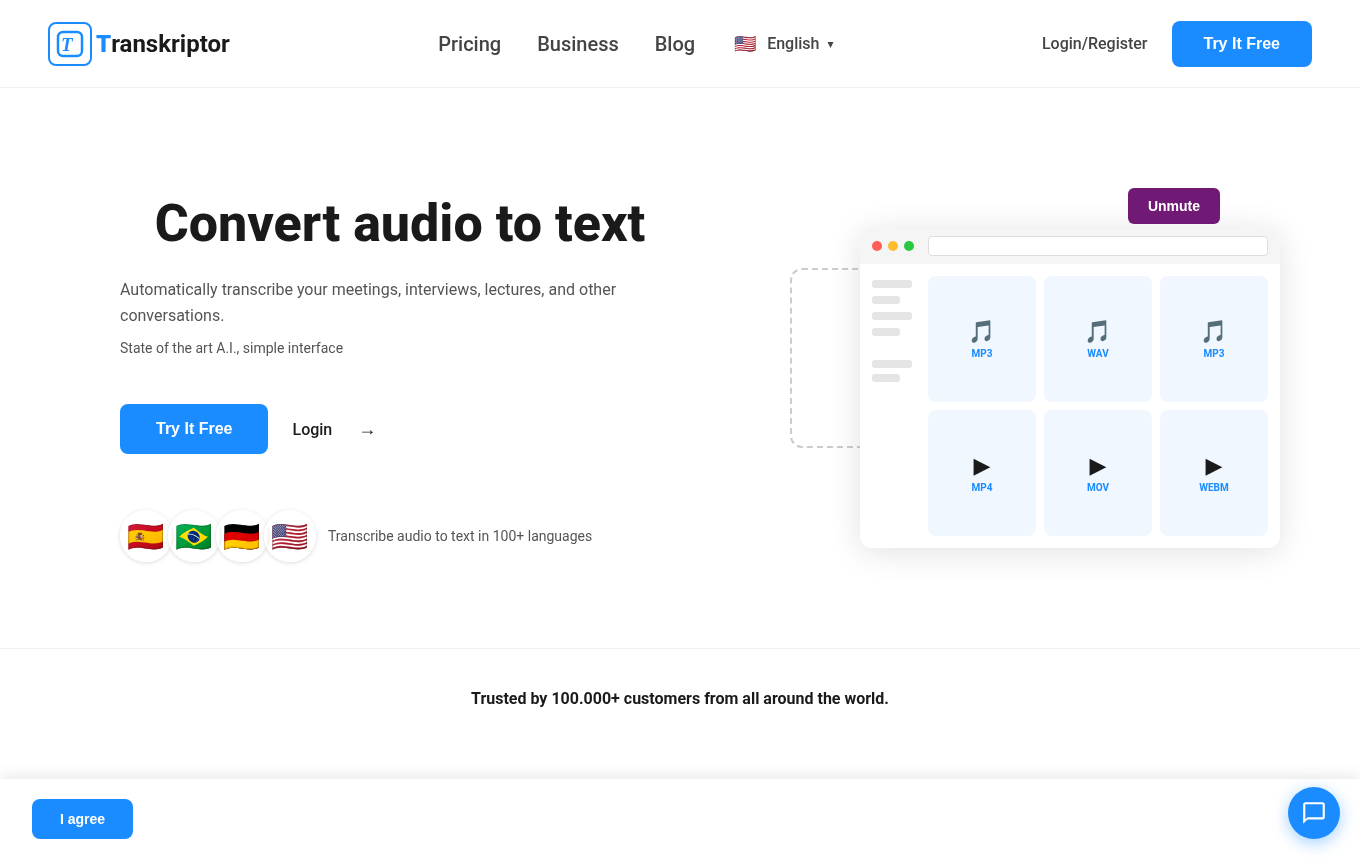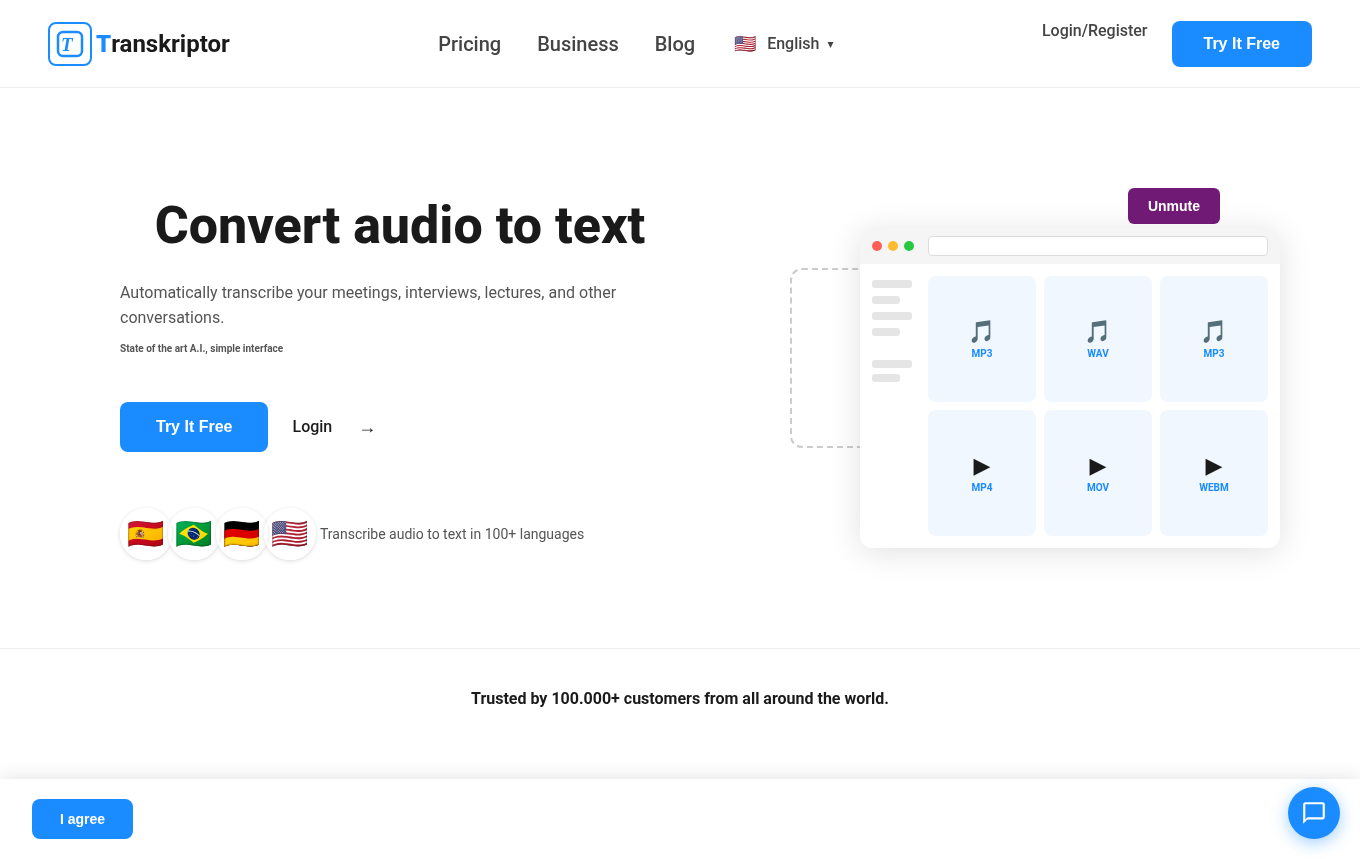--- a/index.html
+++ b/index.html
@@ -15,47 +15,47 @@
     .logo-icon {
       width: 44px; height: 44px; border: 2.5px solid #1a8cff; border-radius: 8px;
       display: flex; align-items: center; justify-content: center;
       font-size: 22px; font-weight: 900; color: #1a8cff; font-style: italic;
     }
     .logo-text { font-size: 24px; font-weight: 700; color: #1a1a1a; }
     .nav-links { display: flex; align-items: center; gap: 36px; }
     .nav-link { text-decoration: none; color: #444; font-size: 20px; font-weight: 500; text-align: right; }
     .lang-selector { display: flex; align-items: center; gap: 8px; cursor: pointer; font-size: 16px; color: #444; font-weight: 500; }
     .flag-circle { width: 28px; height: 28px; border-radius: 50%; overflow: hidden; display: flex; align-items: center; justify-content: center; font-size: 18px; }
-    .nav-right { display: flex; align-items: flex-start; gap: 24px; }
+    .nav-right { display: flex; align-items: center; gap: 24px; }
     .login-link { text-decoration: none; color: #444; font-size: 16px; font-weight: 500; }
     .try-free-btn {
       background: #1a8cff; color: #fff; border: none; border-radius: 8px;
       padding: 14px 32px; font-size: 16px; font-weight: 600; cursor: pointer;
     }
 
     
     .hero {
       display: flex; align-items: center; justify-content: space-between;
       padding: 60px 80px 40px 120px; min-height: 560px;
     }
     .hero-left { max-width: 560px; }
     .hero-title { font-size: 52px; font-weight: 800; color: #1a1a1a; line-height: 1.15; margin-bottom: 24px; text-align: center; }
     .hero-subtitle { font-size: 16px; color: #555; line-height: 1.6; margin-bottom: 12px; }
-    .hero-tagline { font-size: 10px; color: #555; margin-bottom: 48px; font-weight: bold; }
+    .hero-tagline { font-size: 14px; color: #555; margin-bottom: 48px; }
     .hero-cta { display: flex; align-items: center; gap: 24px; margin-bottom: 56px; }
     .hero-try-btn {
       background: #1a8cff; color: #fff; border: none; border-radius: 8px;
       padding: 16px 36px; font-size: 16px; font-weight: 600; cursor: pointer;
     }
     .hero-login-link { display: flex; align-items: center; gap: 26px; text-decoration: none; color: #1a1a1a; font-size: 16px; font-weight: 500; }
     .hero-login-link .arrow { font-size: 18px; }
     .lang-flags { display: flex; align-items: center; gap: 4px; }
     .lang-flag { width: 52px; height: 52px; border-radius: 50%; font-size: 30px; display: flex; align-items: center; justify-content: center; overflow: hidden; border: 2px solid #fff; box-shadow: 0 1px 4px rgba(0,0,0,0.15); margin-left: -8px; }
     .lang-flag:first-child { margin-left: 0; }
-    .lang-text { font-size: 14px; color: #555; margin-left: 4px; }
+    .lang-text { font-size: 14px; color: #555; margin-left: 12px; }
     .langs-row { display: flex; align-items: center; }
 
     
     .hero-right { position: relative; width: 520px; height: 380px; flex-shrink: 0; }
     .unmute-btn {
       position: absolute; top: 0; right: 60px; z-index: 10;
       background: #701a75; color: #fff; border: none; border-radius: 6px;
       padding: 10px 20px; font-size: 14px; font-weight: 600; cursor: pointer;
     }
     .browser-window {

